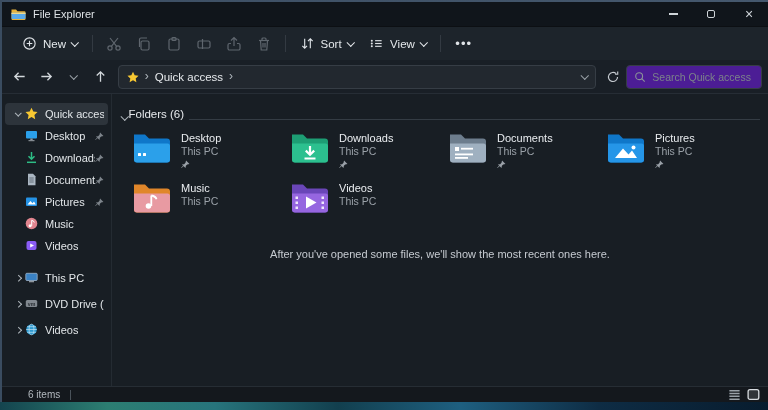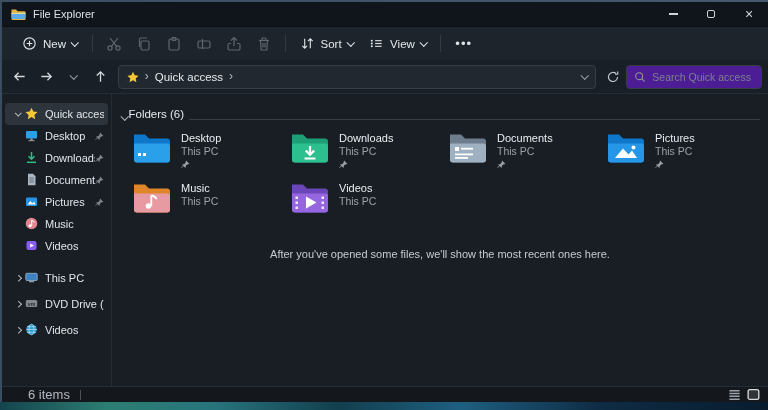--- a/index.html
+++ b/index.html
@@ -83,21 +83,21 @@
   .tinfo { display:flex; flex-direction:column; line-height:13px; padding-top:1px; }
   .tname { font-size:11px; color:#eaedf0; }
   .tloc { font-size:10.5px; color:#9aa1a8; }
   .tpin { margin-top:2px; display:inline-flex; }
 
   .recent-wrap { margin-top:16px; }
   .empty-msg { margin-top:24px; text-align:center; font-size:11px; color:#c6cbd1; }
 
   
   .statusbar { height:16px; flex:0 0 16px; background:#14181d; border-top:1px solid #262d34;
-    display:flex; align-items:center; padding:0 8px 0 26px; font-size:13px; color:#b2b8be; }
+    display:flex; align-items:center; padding:0 8px 0 26px; font-size:10px; color:#b2b8be; }
   .st-sep { width:1px; height:10px; background:#4a525a; margin-left:10px; }
   .st-views { margin-left:auto; display:flex; gap:6px; align-items:center; }
   .st-btn { display:inline-flex; }
 
   svg { display:block; }
 </style>
 </head>
 <body>
 
 <div class="wp-top"></div>

